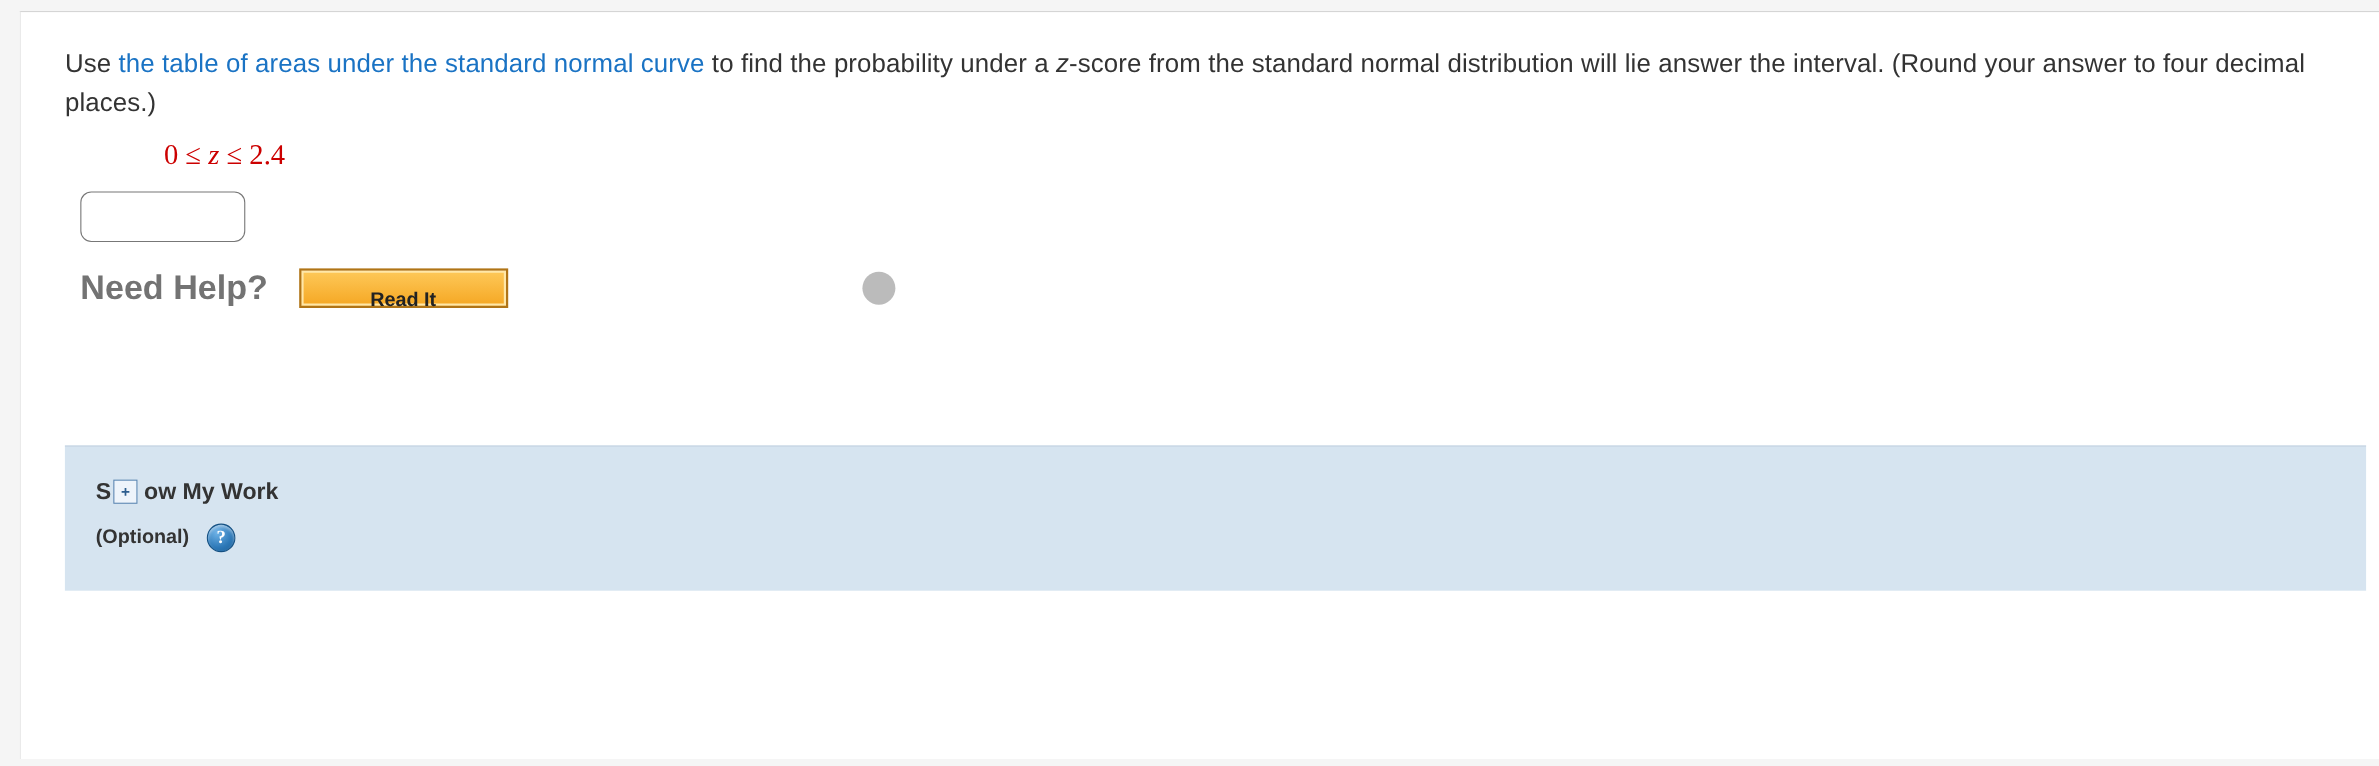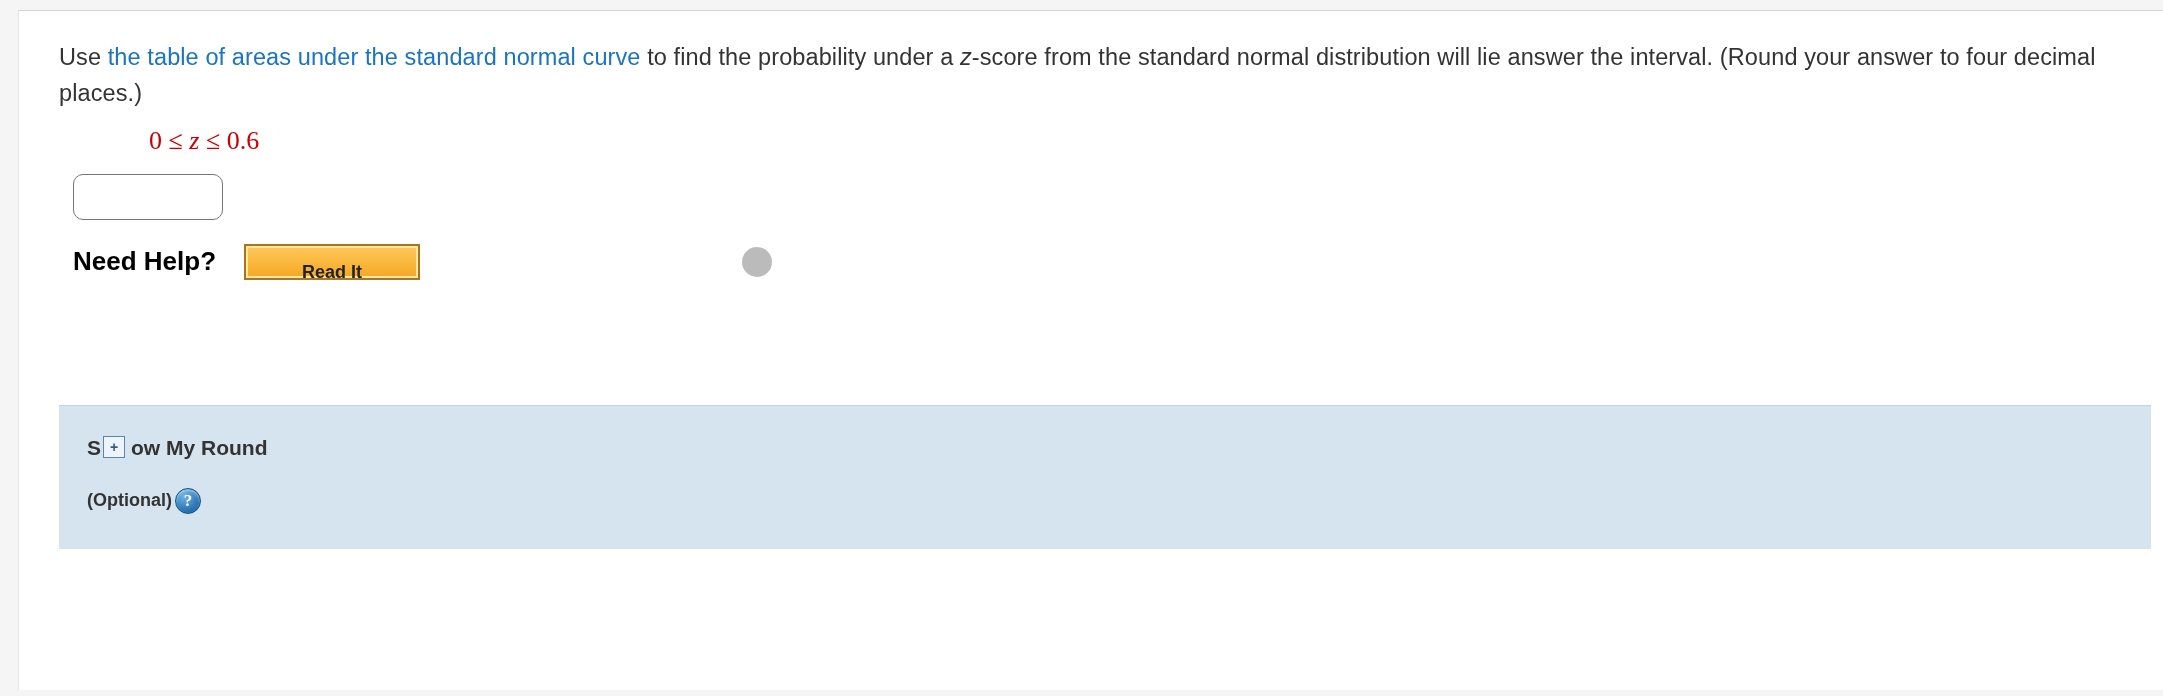--- a/index.html
+++ b/index.html
@@ -53,28 +53,28 @@
     box-sizing:border-box;
     background:#fff;
   }
   .help-row{
     display:flex;
     align-items:center;
     gap:22px;
     margin:6px 0 0 14px;
   }
   .need-help{
-    color:#000000;
-    font-size:26px;
+    color:#737373;
+    font-size:31px;
     font-weight:bold;
     font-family:Arial,Helvetica,sans-serif;
     margin-right:6px;
   }
   .help-btn{
-    width:176px;
+    width:190px;
     height:34px;
     border:2px solid #b07416;
     background:linear-gradient(#fec95a,#f5a723);
     color:#222;
     font-family:Arial,Helvetica,sans-serif;
     font-weight:bold;
     font-size:18px;
     cursor:pointer;
     box-shadow:inset 0 0 0 2px #ffe7a8;
     padding:16px;
@@ -113,24 +113,24 @@
     background:#eef4fb;
     color:#2d5d8e;
     font-size:14px;
     font-weight:bold;
     line-height:1;
     margin-right:4px;
     position:relative;
     top:-1px;
   }
   .optional-row{
-    margin-top:28px;
+    margin-top:16px;
     display:flex;
     align-items:center;
-    gap:3px;
+    gap:16px;
     font-size:18px;
     font-weight:bold;
     color:#333;
   }
   .q-icon{
     width:24px;
     height:24px;
     border-radius:50%;
     background:radial-gradient(circle at 35% 30%, #6fb3e8 0%, #2d78b7 60%, #195d96 100%);
     color:#fff;
@@ -152,36 +152,36 @@
 
   <p class="question-text">
     <span>Use </span><a href="#">the table of areas under the standard normal curve</a><span> to find the probability under a </span><span class="z-italic">z</span><span>-score from the standard normal distribution will lie answer the interval. (Round your answer to four decimal places.)</span>
   </p>
 
   <div class="interval">
     <span>0</span>
     <span>≤</span>
     <span class="var">z</span>
     <span>≤</span>
-    <span>0.6</span>
+    <span>2.4</span>
   </div>
 
   <input type="text" class="answer-input" value="" style="">
 
   <div class="help-row">
     <span class="need-help">Need Help?</span>
     <button class="help-btn">Read It</button>
     <span class="dot"></span>
   </div>
 
   <div class="show-work">
     <div class="smw-title">
       <span>S</span>
         <span class="expand-icon">+</span>
-        <span>ow My Round</span>
+        <span>ow My Work</span>
     </div>
     <div class="optional-row">
       <span>(Optional)</span>
       <span class="q-icon">?</span>
     </div>
   </div>
 
 </div>
 
 </body></html>

